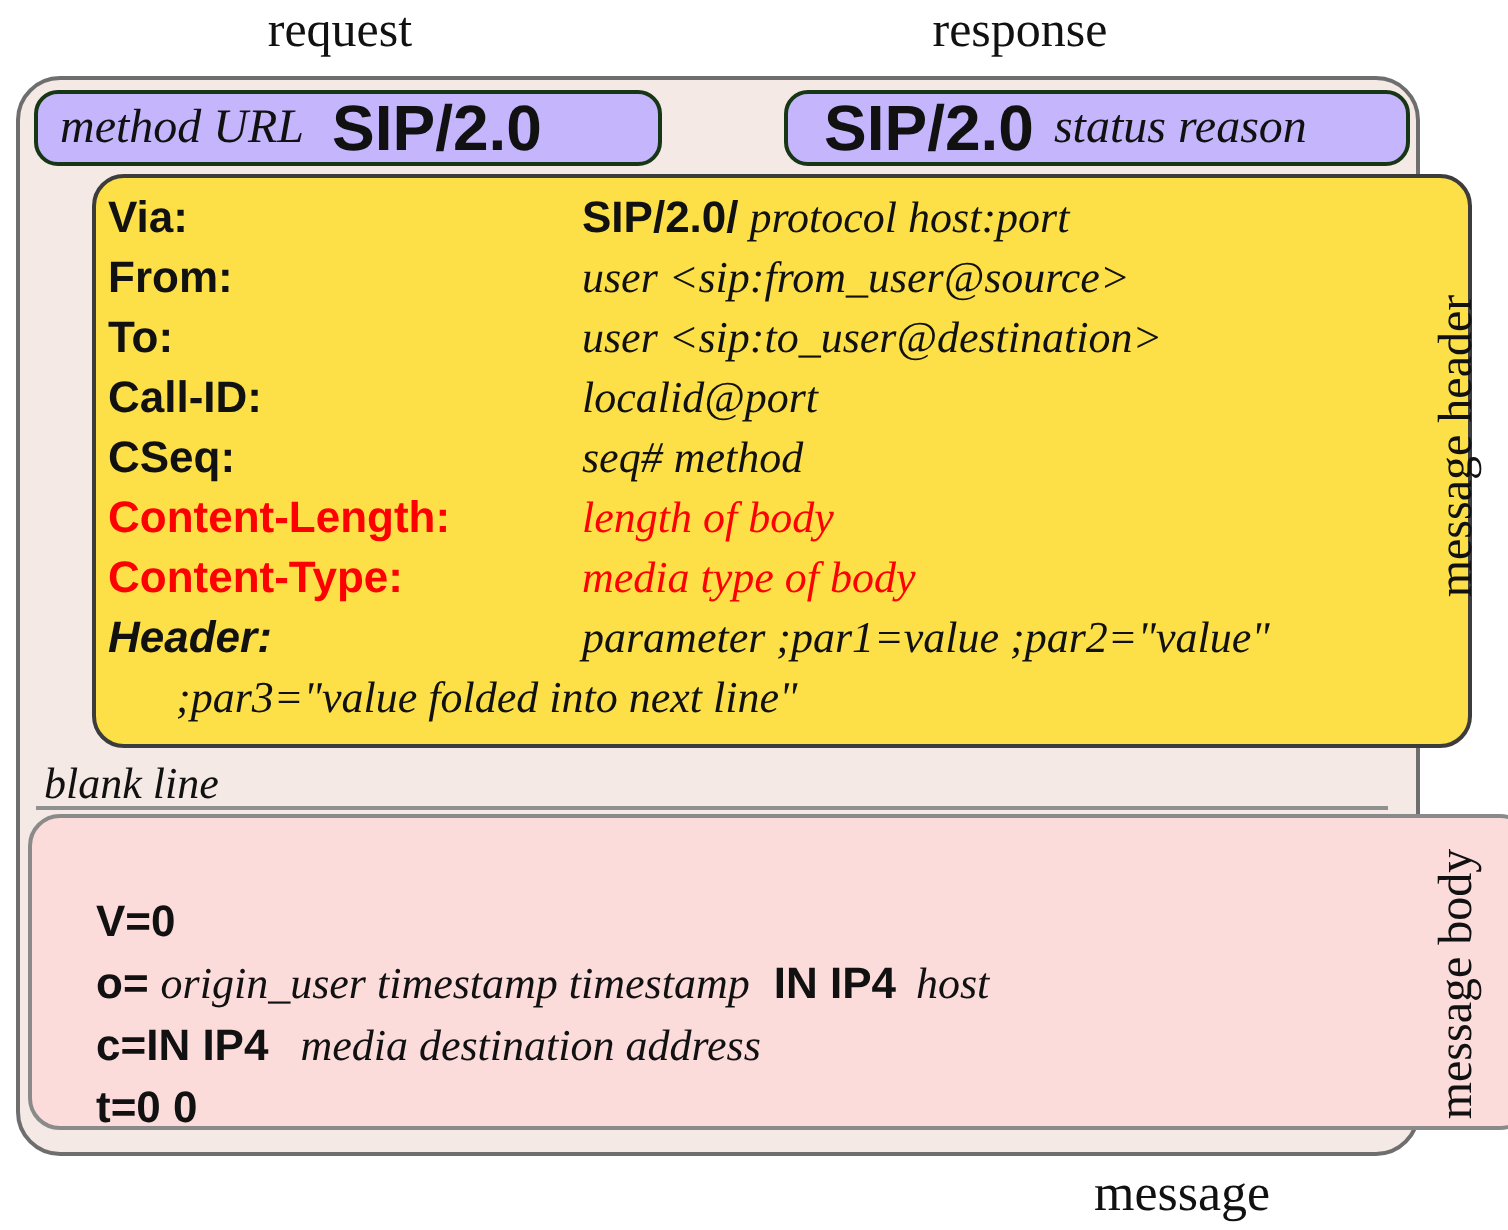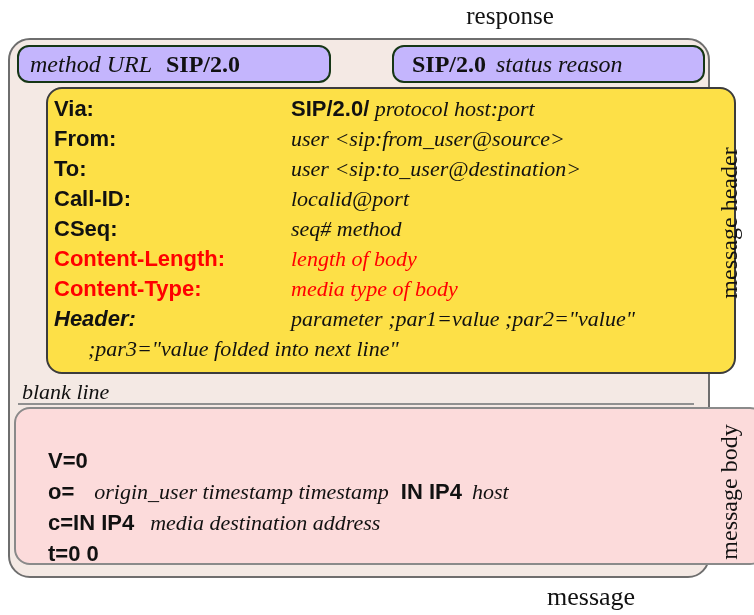--- a/index.html
+++ b/index.html
@@ -19,55 +19,56 @@
 
   .outer{position:absolute;left:8px;top:38px;width:702px;height:540px;
          background:#f4e9e4;border:2px solid #6e6e6e;border-radius:22px;box-sizing:border-box;}
 
   .startline{position:absolute;height:38px;background:#c4b5fd;border:2px solid #163616;
              border-radius:12px;box-sizing:border-box;display:flex;align-items:center;
              white-space:nowrap;}
   #start-request{left:17px;top:45px;width:314px;padding-left:11px;}
   #start-response{left:392px;top:45px;width:313px;padding-left:18px;}
   .startline .si{font-size:24px;}
-  .startline .sb{font-size:24px;font-family:Liberation Serif, serif;}
+  .startline .sb{font-size:32px;}
   .gap14{margin-left:14px;}
   .gap10{margin-left:10px;}
 
   .header-box{position:absolute;left:14px;top:87px;width:690px;height:287px;
               background:#fde047;border:2px solid #3c3c3c;border-radius:16px;
               box-sizing:border-box;padding:5px 0 0 6px;overflow:hidden;margin-left:32px;}
   .hrow{display:flex;height:30px;line-height:30px;white-space:pre;}
   .hlabel{width:237px;flex:0 0 237px;}
   .hcont{height:30px;line-height:30px;padding-left:34px;}
 
   .blank-label{position:absolute;left:22px;top:379px;}
   .blank-rule{position:absolute;left:18px;top:403px;width:676px;height:2px;background:#909090;}
 
   .body-box{position:absolute;left:14px;top:407px;width:752px;height:158px;
             background:#fcdbdb;border:2px solid #8a8a8a;border-radius:16px;
             box-sizing:border-box;padding:5px 0 0 8px;overflow:hidden;}
   .brow{height:31px;line-height:31px;white-space:pre;}
-  .m6{margin-left:20px;}
+  .m6{margin-left:6px;}
   .m10{margin-left:10px;} .m12{margin-left:12px;} .m16{margin-left:16px;}
 
   .side-label{position:absolute;white-space:nowrap;font-size:24px;
               font-family:"Liberation Serif",serif;
               transform:translate(-50%,-50%) rotate(-90deg);}
   #side-header{left:729px;top:223px;}
   #side-body{left:729px;top:492px;}
 
   .message-label{position:absolute;left:547px;top:582px;width:200px;text-align:left;
                  font-size:26px;font-family:"Liberation Serif",serif;}
 </style>
 </head>
 <body>
 
 <div class="stage">
 
+  <div class="col-title" id="title-request">request</div>
   <div class="col-title" id="title-response">response</div>
 
   <div class="outer"></div>
 
   <div class="startline" id="start-request">
     <span class="si">method URL</span>
     <span class="sb gap14">SIP/2.0</span>
   </div>
 
   <div class="startline" id="start-response">

